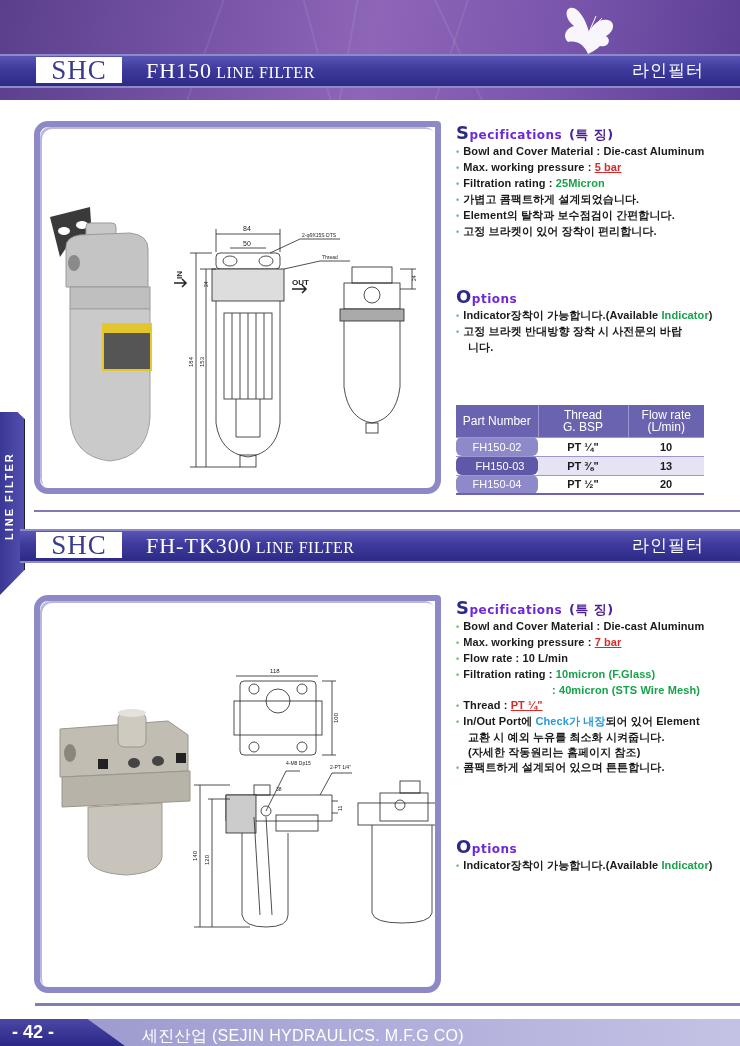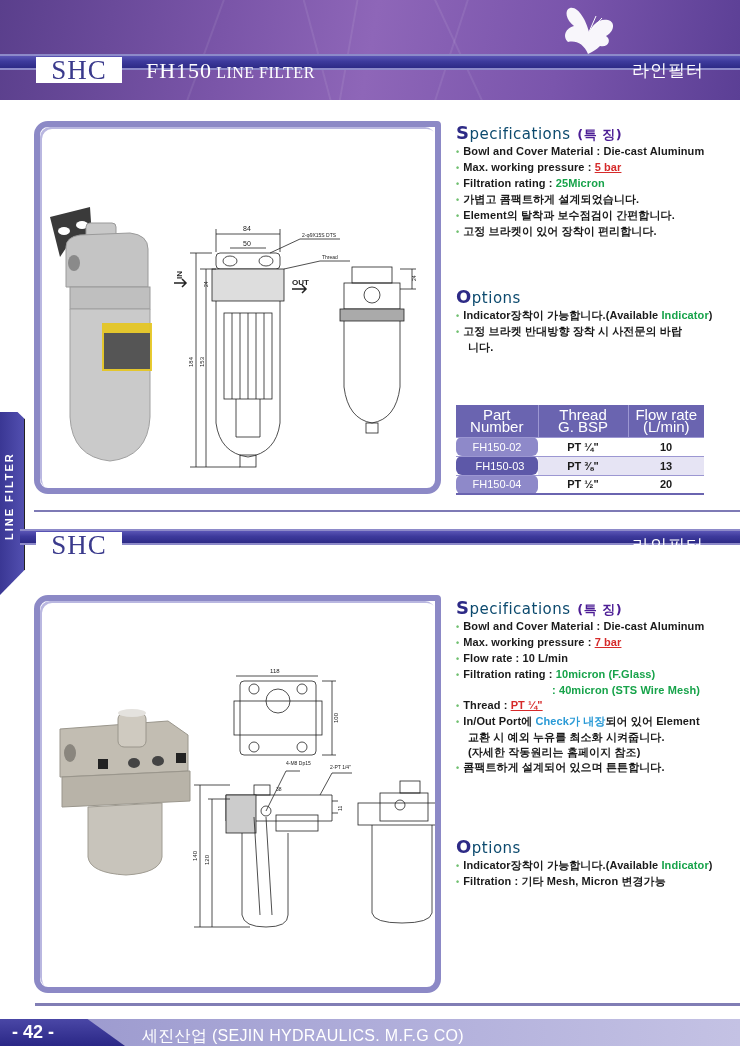--- a/index.html
+++ b/index.html
@@ -12,21 +12,21 @@
     background: linear-gradient(100deg, #5a3f8c 0%, #7a55a8 30%, #8e66b8 50%, #7a55ac 75%, #5b3f95 100%);
     overflow: hidden;
   }
   .top-banner .streak {
     position: absolute; width: 2px; height: 160px; background: rgba(255,255,255,0.08);
     transform-origin: top left;
   }
   .butterfly { position: absolute; left: 558px; top: 6px; width: 62px; height: 52px; }
 
   .title-bar {
-    position: absolute; left: 0; height: 16px; width: 740px;
+    position: absolute; left: 0; height: 34px; width: 740px;
     background: linear-gradient(180deg, #5a55b5 0%, #3d3a9c 45%, #2d2a86 100%);
     border-top: 2px solid #8d8ac9; border-bottom: 2px solid #8d8ac9;
   }
   .title-bar.first { top: 54px; }
   .title-bar.second { top: 529px; width: 720px; left: 20px; background: linear-gradient(180deg, #5a55b5 0%, #3d3a9c 45%, #2d2a86 100%); }
   .shc-badge {
     position: absolute; top: 1px; height: 26px; width: 86px;
     background: #fff; color: #3a3a8c;
     font-family: "Liberation Serif", "DejaVu Serif", serif; font-size: 27px; line-height: 26px;
     text-align: center; letter-spacing: 1px;
@@ -73,39 +73,39 @@
 
   .hr-line { position: absolute; height: 2px; background: #7e7ab5; }
 
   
   .spec-block { position: absolute; left: 456px; width: 284px; }
   .section-heading {
     font-family: "DejaVu Sans", sans-serif; color: #6a6ab8; font-size: 13px; letter-spacing: 0.5px;
     height: 22px; line-height: 22px;
   }
   .section-heading .cap { color: #2d2a86; font-weight: bold; font-size: 18px; }
-  .section-heading .rest { color: #0c4a6e; font-size: 15px; font-weight: normal; }
+  .section-heading .rest { color: #6d28d9; font-size: 12px; font-weight: bold; }
   .section-heading .kr { color: #4c1d95; font-weight: bold; font-size: 13px; margin-left: 2px; }
   .spec-line {
     font-size: 11px; line-height: 15px; white-space: nowrap; color: #1a1a1a;
     letter-spacing: 0.1px; font-weight: bold;
   }
   .spec-line .bullet { color: #6fbf6f; margin-right: 4px; font-size: 9px; }
   .spec-line.cont { padding-left: 12px; }
   .red { color: #d62a2a; text-decoration: underline; }
   .green { color: #17a34a; }
   .cyan { color: #2a9ad6; }
 
   
   .parts-table {
     position: absolute; left: 456px; top: 405px; width: 248px; border-collapse: collapse;
     font-size: 11px; font-weight: bold;
   }
   .parts-table th {
-    background: #6a64b0; color: #fff; font-weight: normal; height: 32px; font-size: 15px;
+    background: #6a64b0; color: #fff; font-weight: normal; height: 32px; font-size: 12px;
     line-height: 12px; border-right: 1px solid #9c97d2;
   }
   .parts-table th:last-child { border-right: none; }
   .parts-table td { height: 19px; text-align: center; border-top: 1px solid #9c97d2; }
   .parts-table td.pn { color: #fff; background: #8e89c9; font-weight: normal; border-radius: 6px; }
   .parts-table tr.alt td.pn { background: #5d58a8; padding-left: 6px; }
   .parts-table td.val { background: #fff; }
   .parts-table tr.alt td.val { background: #e6e4f4; }
   .parts-table tbody tr:last-child td { border-bottom: 2px solid #6a64b0; }
 
@@ -273,20 +273,24 @@
       <td class="val">20</td>
     </tr>
   </tbody>
 </table>
 
 <div class="side-tab"></div>
 <div class="side-tab-label">LINE FILTER</div>
 
 <div class="title-bar second">
   <div class="shc-badge">SHC</div>
+  <div class="title-text">
+    <span class="model">FH-TK300</span>
+    <span class="suffix">LINE FILTER</span>
+  </div>
   <div class="title-kr">라인필터</div>
 </div>
 
 <div class="image-panel p2">
   <div class="panel-inner-shadow"></div>
   <svg width="395" height="386" viewBox="0 0 395 386" style="position:absolute;left:0;top:0;">
 
     <g>
       <path d="M20 128 L128 120 L148 134 L148 170 L20 176 Z" fill="#c2bdb2" stroke="#9a968c"></path>
       <ellipse cx="30" cy="152" rx="6" ry="9" fill="#8a867e"></ellipse>
@@ -371,19 +375,18 @@
   <div class="spec-line cont">교환 시 예외 누유를 최소화 시켜줍니다.</div>
   <div class="spec-line cont">(자세한 작동원리는 홈페이지 참조)</div>
   <div class="spec-line"><span class="bullet">•</span><span>콤팩트하게 설계되어 있으며 튼튼합니다.</span></div>
 </div>
 
 <div class="spec-block" style="top:836px;">
   <div class="section-heading">
     <span class="cap">O</span><span class="rest">ptions</span>
   </div>
   <div class="spec-line"><span class="bullet">•</span><span>Indicator장착이 가능합니다.(Available </span><span class="green">Indicator</span><span>)</span></div>
-  <div class="spec-line"><span class="bullet">•</span><span>Filtration : 기타 Mesh, Micron 변경가능</span></div>
 </div>
 
 <div class="footer-line"></div>
 <div class="footer-band"></div>
 <div class="footer-page">- 42 -</div>
 <div class="footer-company">세진산업 (SEJIN HYDRAULICS. M.F.G CO)</div>
 
 </body></html>

